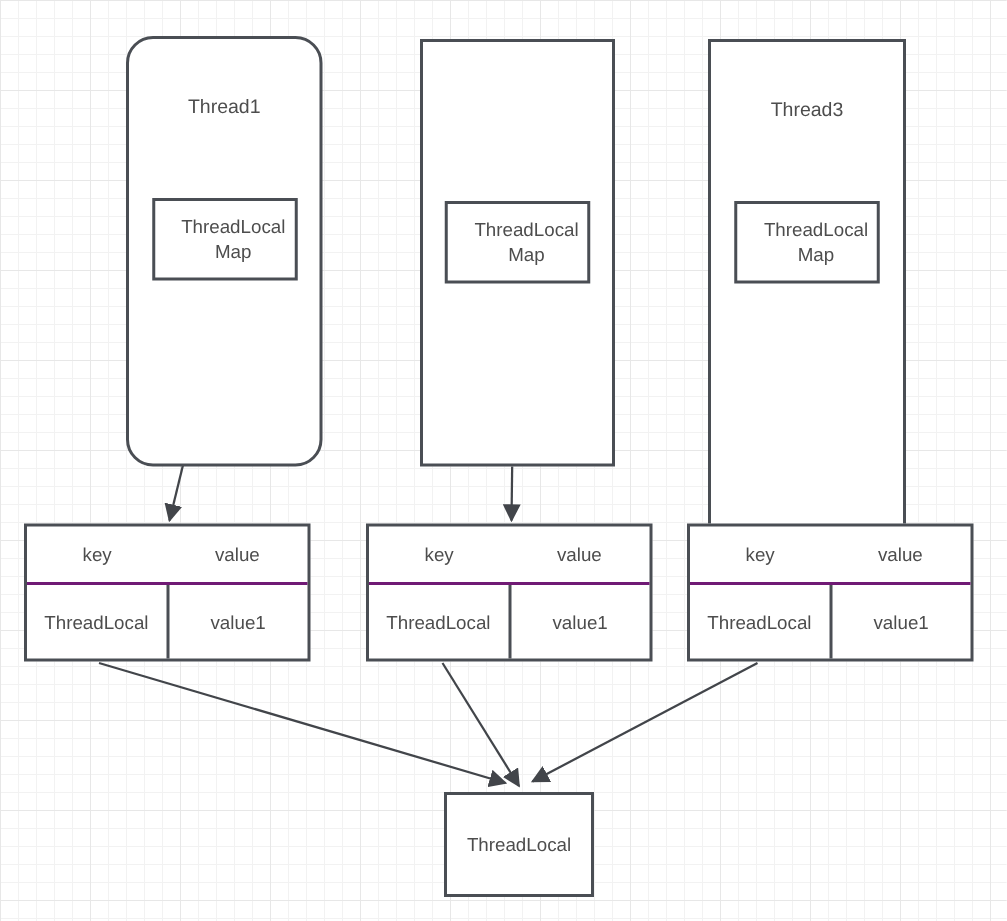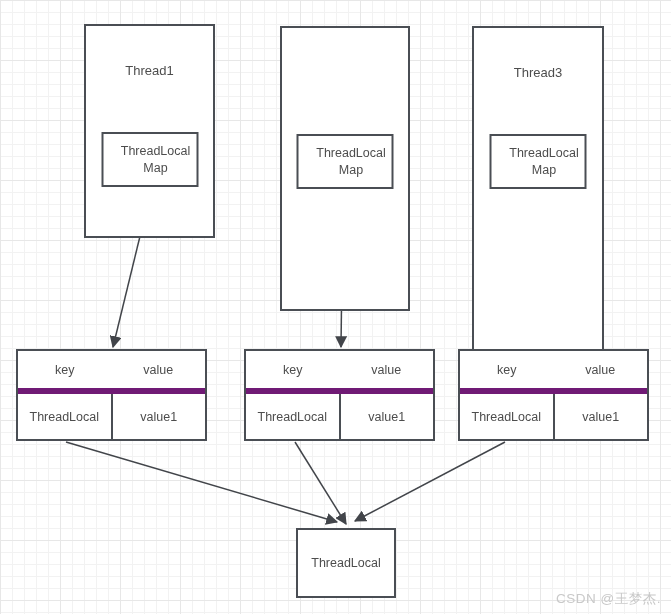--- a/index.html
+++ b/index.html
@@ -31,21 +31,21 @@
   }
 
   
   .thread-box { text-align: center; }
   .thread-box .thread-label {
     display: block;
     padding-top: 37px;
     font-size: 13px;
     color: #4d4d4d;
   }
-  .t1 { left: 84px;  top: 24px; width: 131px; height: 214px; }
+  .t1 { left: 84px;  top: 24px; width: 131px; height: 287px; border-radius: 18px; }
   .t2 { left: 280px; top: 26px; width: 130px; height: 285px; }
   .t3 { left: 472px; top: 26px; width: 132px; height: 367px; }
 
   .map-box {
     position: absolute;
     box-sizing: border-box;
     left: 50%;
     top: 106px;
     transform: translateX(-50%);
     width: 97px;
@@ -67,21 +67,21 @@
     display: flex;
     flex-direction: column;
     font-size: 12.5px;
   }
   .tb1 { left: 16px;  top: 349px; width: 191px; height: 92px; }
   .tb2 { left: 244px; top: 349px; width: 191px; height: 92px; }
   .tb3 { left: 458px; top: 349px; width: 191px; height: 92px; }
   .kv-header {
     display: flex;
     height: 37px;
-    border-bottom: 6px solid #701a75;
+    border-bottom: 2px solid #701a75;
     justify-content: center;
   }
   .kv-header .cell {
     flex: 1;
     display: flex;
     align-items: center;
     justify-content: center;
   }
   .kv-row {
     display: flex;
@@ -192,15 +192,14 @@
       <div class="cell">value</div>
     </div>
     <div class="kv-row">
       <div class="cell key">ThreadLocal</div>
       <div class="cell">value1</div>
     </div>
   </div>
 
   <div class="shape shared-box">ThreadLocal</div>
 
-  <div class="watermark">CSDN @王梦杰.</div>
 
 </div>
 
 </body></html>

